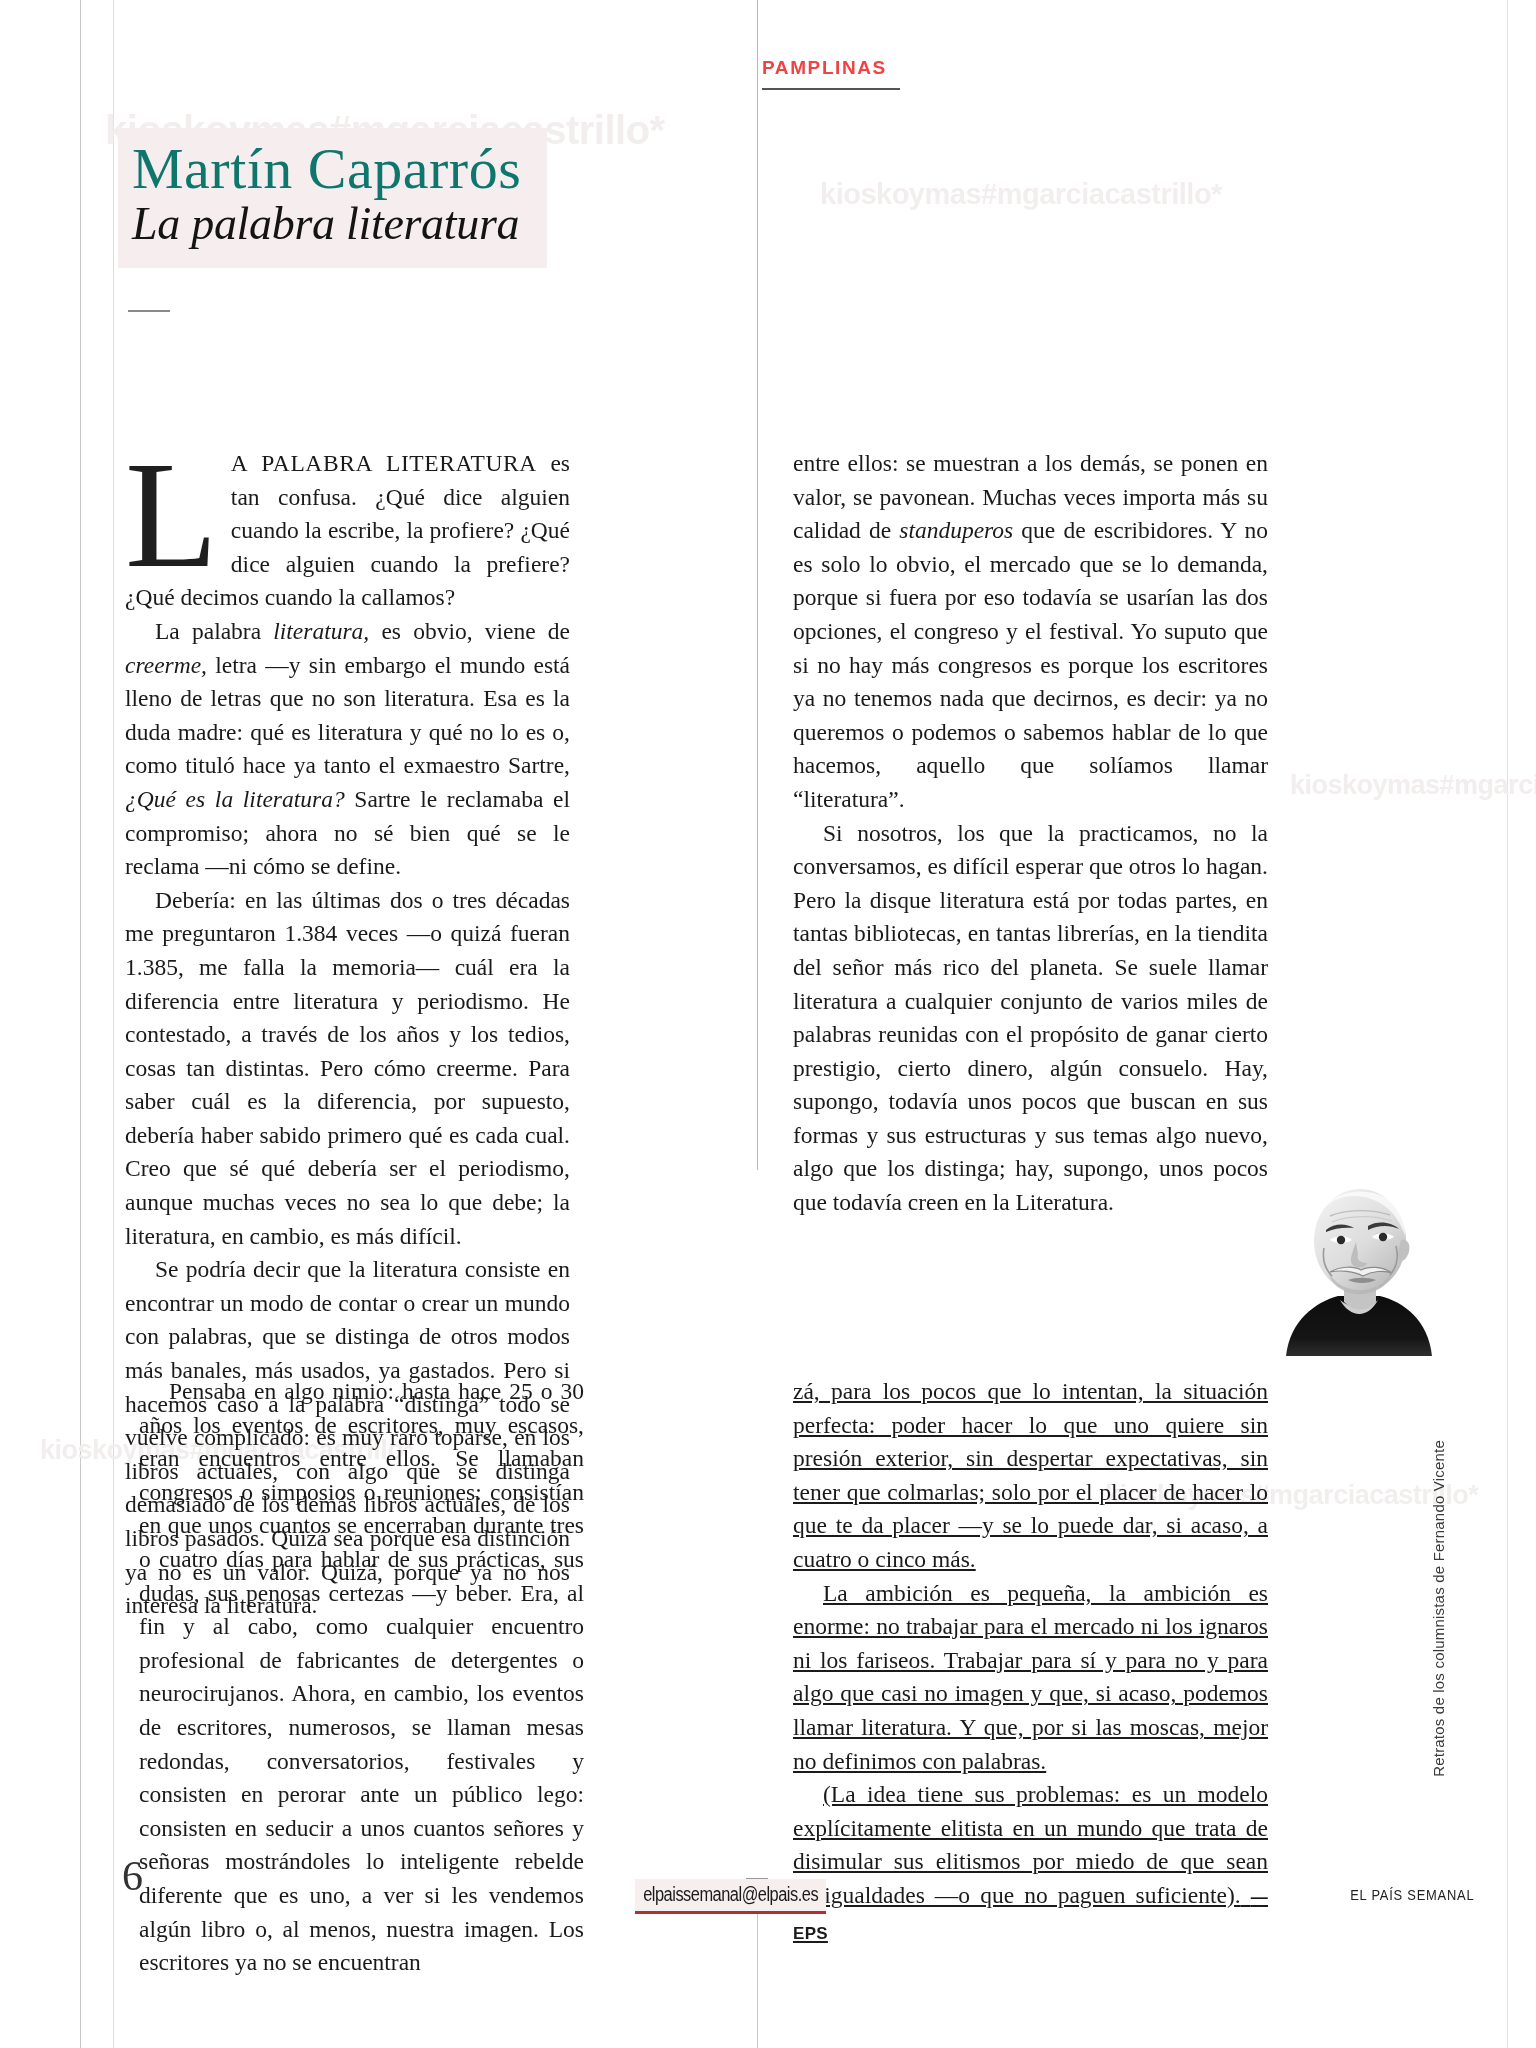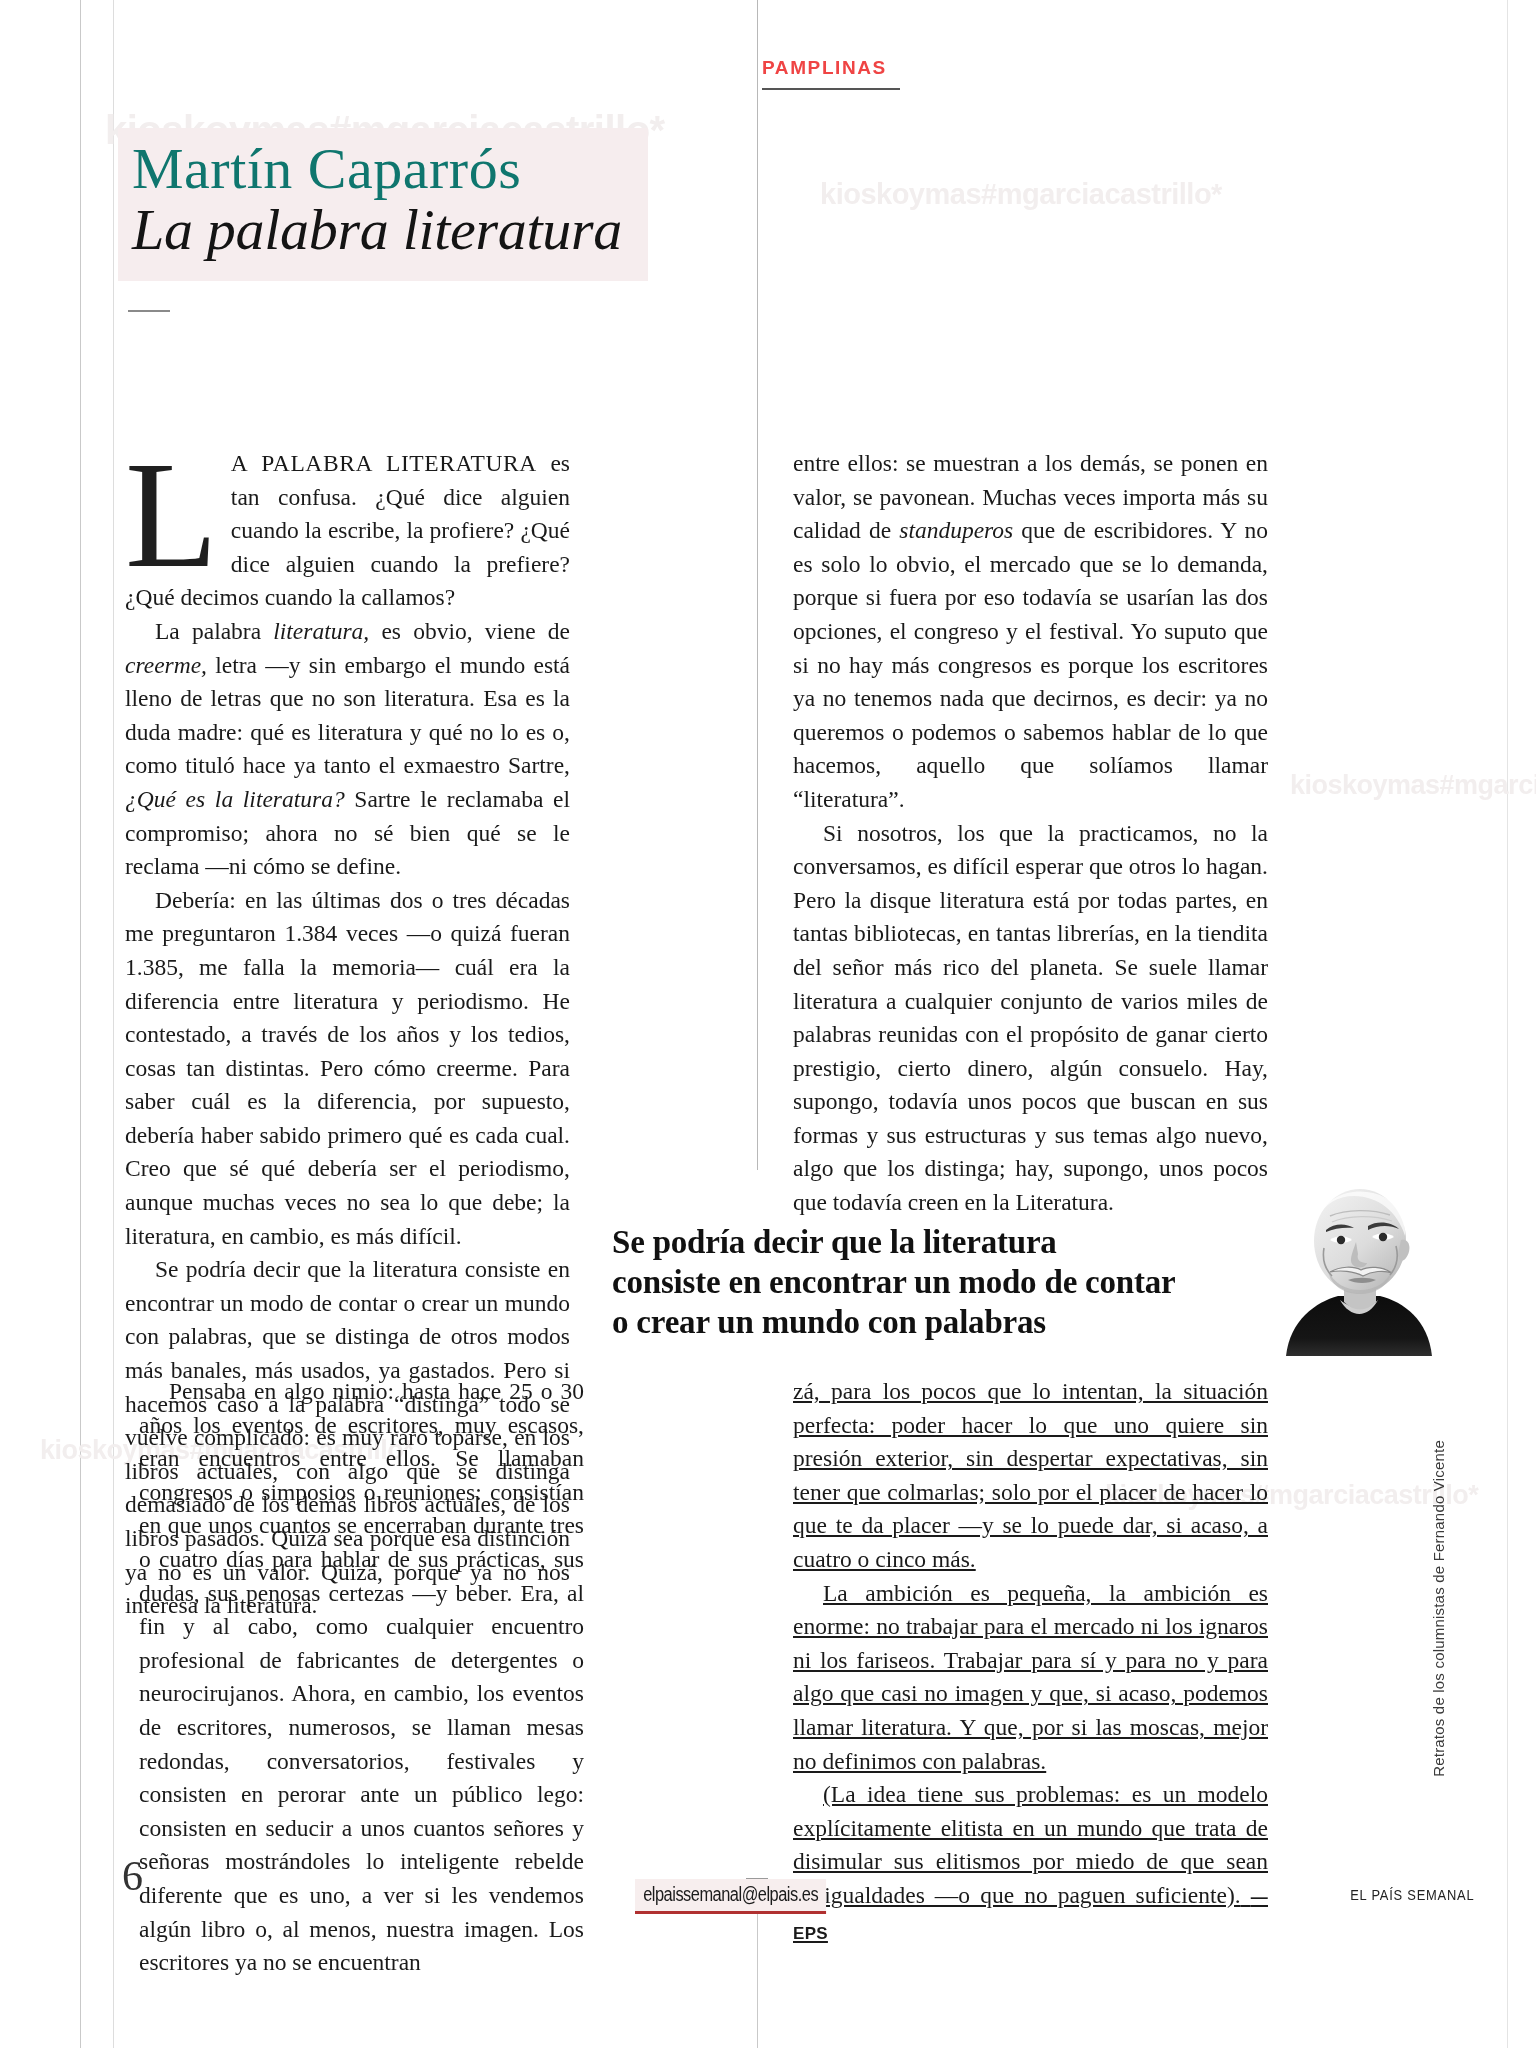--- a/index.html
+++ b/index.html
@@ -115,21 +115,21 @@
     font-family: "Liberation Serif", serif;
     font-size: 58px;
     font-weight: 400;
     line-height: 1.0;
     letter-spacing: 0.5px;
     color: #0f766e;
   }
   .title-headline {
     font-family: "Liberation Serif", serif;
     font-style: italic;
-    font-size: 58px;
+    font-size: 46px;
     font-weight: 400;
     line-height: 1.05;
     letter-spacing: -0.3px;
     color: #141414;
     margin-top: 2px;
   }
   .title-dash {
     position: absolute;
     left: 128px;
     top: 310px;
@@ -304,25 +304,20 @@
     </p>
     <p>Si nosotros, los que la practicamos, no la conversamos, es difícil esperar que otros lo hagan. Pero la disque literatura está por todas partes, en tantas bibliotecas, en tantas librerías, en la tiendita del señor más rico del planeta. Se suele llamar literatura a cualquier conjunto de varios miles de palabras reunidas con el propósito de ganar cierto prestigio, cierto dinero, algún consuelo. Hay, supongo, todavía unos pocos que buscan en sus formas y sus estructuras y sus temas algo nuevo, algo que los distinga; hay, supongo, unos pocos que todavía creen en la Literatura.</p>
   </div>
 
   <div class="col col-2b">
     <p class="first">zá, para los pocos que lo intentan, la situación perfecta: poder hacer lo que uno quiere sin presión exterior, sin despertar expectativas, sin tener que colmarlas; solo por el placer de hacer lo que te da placer —y se lo puede dar, si acaso, a cuatro o cinco más.</p>
     <p>La ambición es pequeña, la ambición es enorme: no trabajar para el mercado ni los ignaros ni los fariseos. Trabajar para sí y para no y para algo que casi no imagen y que, si acaso, podemos llamar literatura. Y que, por si las moscas, mejor no definimos con palabras.</p>
     <p><span>(La idea tiene sus problemas: es un modelo explícitamente elitista en un mundo que trata de disimular sus elitismos por miedo de que sean desigualdades —o que no paguen suficiente).</span> <span class="eps-mark">—EPS</span></p>
   </div>
 
-  <div class="pullquote">
-    <div>Se podría decir que la literatura</div>
-    <div>consiste en encontrar un modo de contar</div>
-    <div>o crear un mundo con palabras</div>
-  </div>
 
   <div class="portrait">
     <svg viewBox="0 0 180 178" xmlns="http://www.w3.org/2000/svg">
       <defs>
         <linearGradient id="shirtG" x1="0" y1="0" x2="0" y2="1">
           <stop offset="0%" stop-color="#0d0d0d"></stop>
           <stop offset="70%" stop-color="#151515"></stop>
           <stop offset="100%" stop-color="#2e2e2e"></stop>
         </linearGradient>
         <linearGradient id="skinG" x1="0.1" y1="0" x2="0.9" y2="1">

